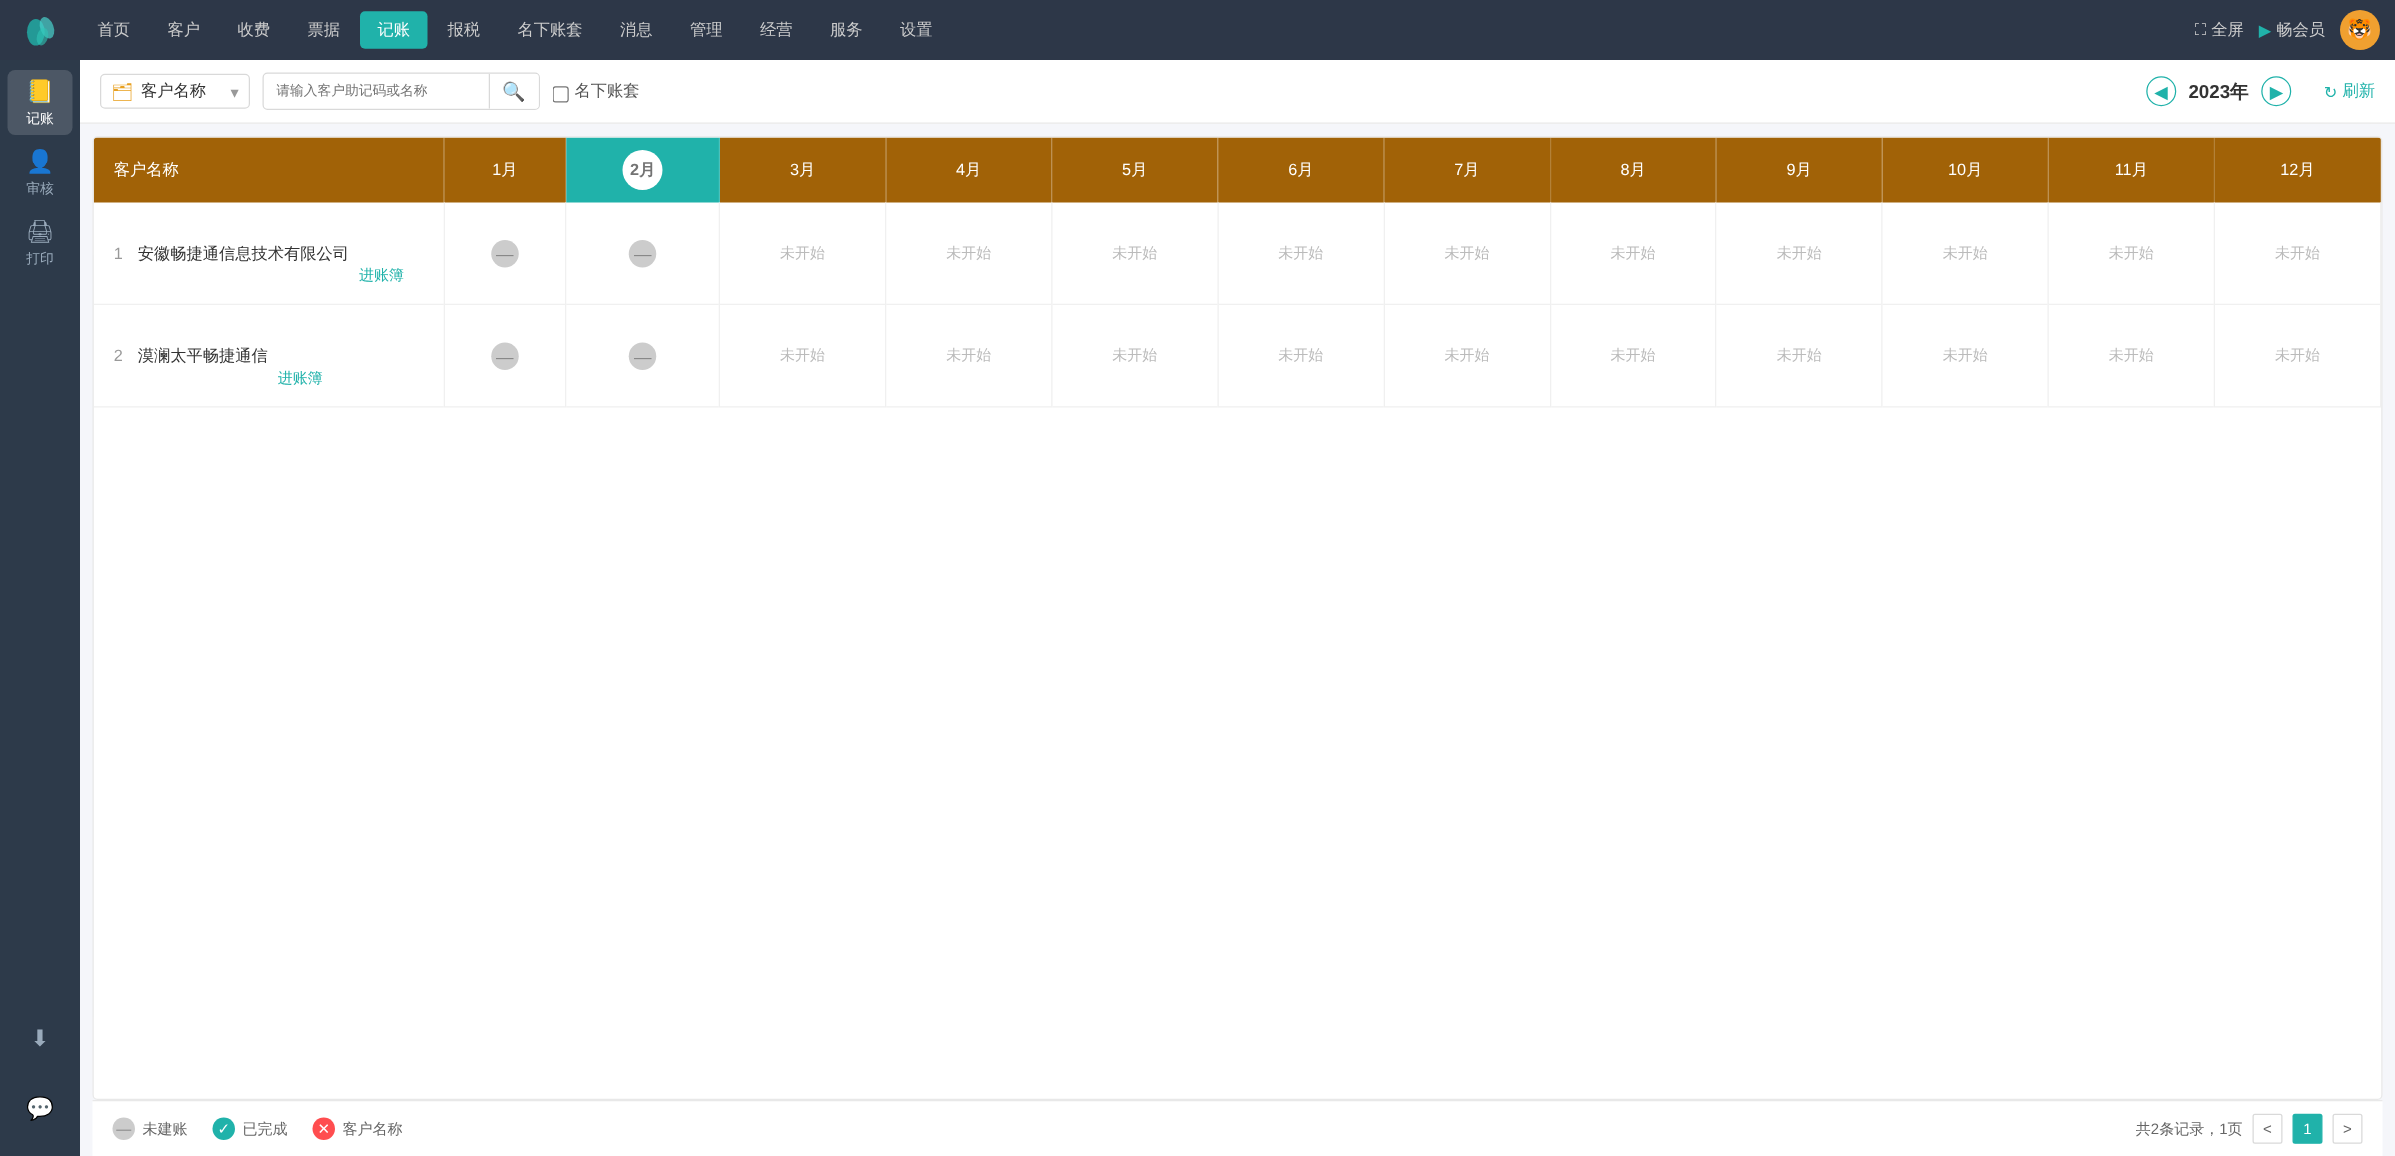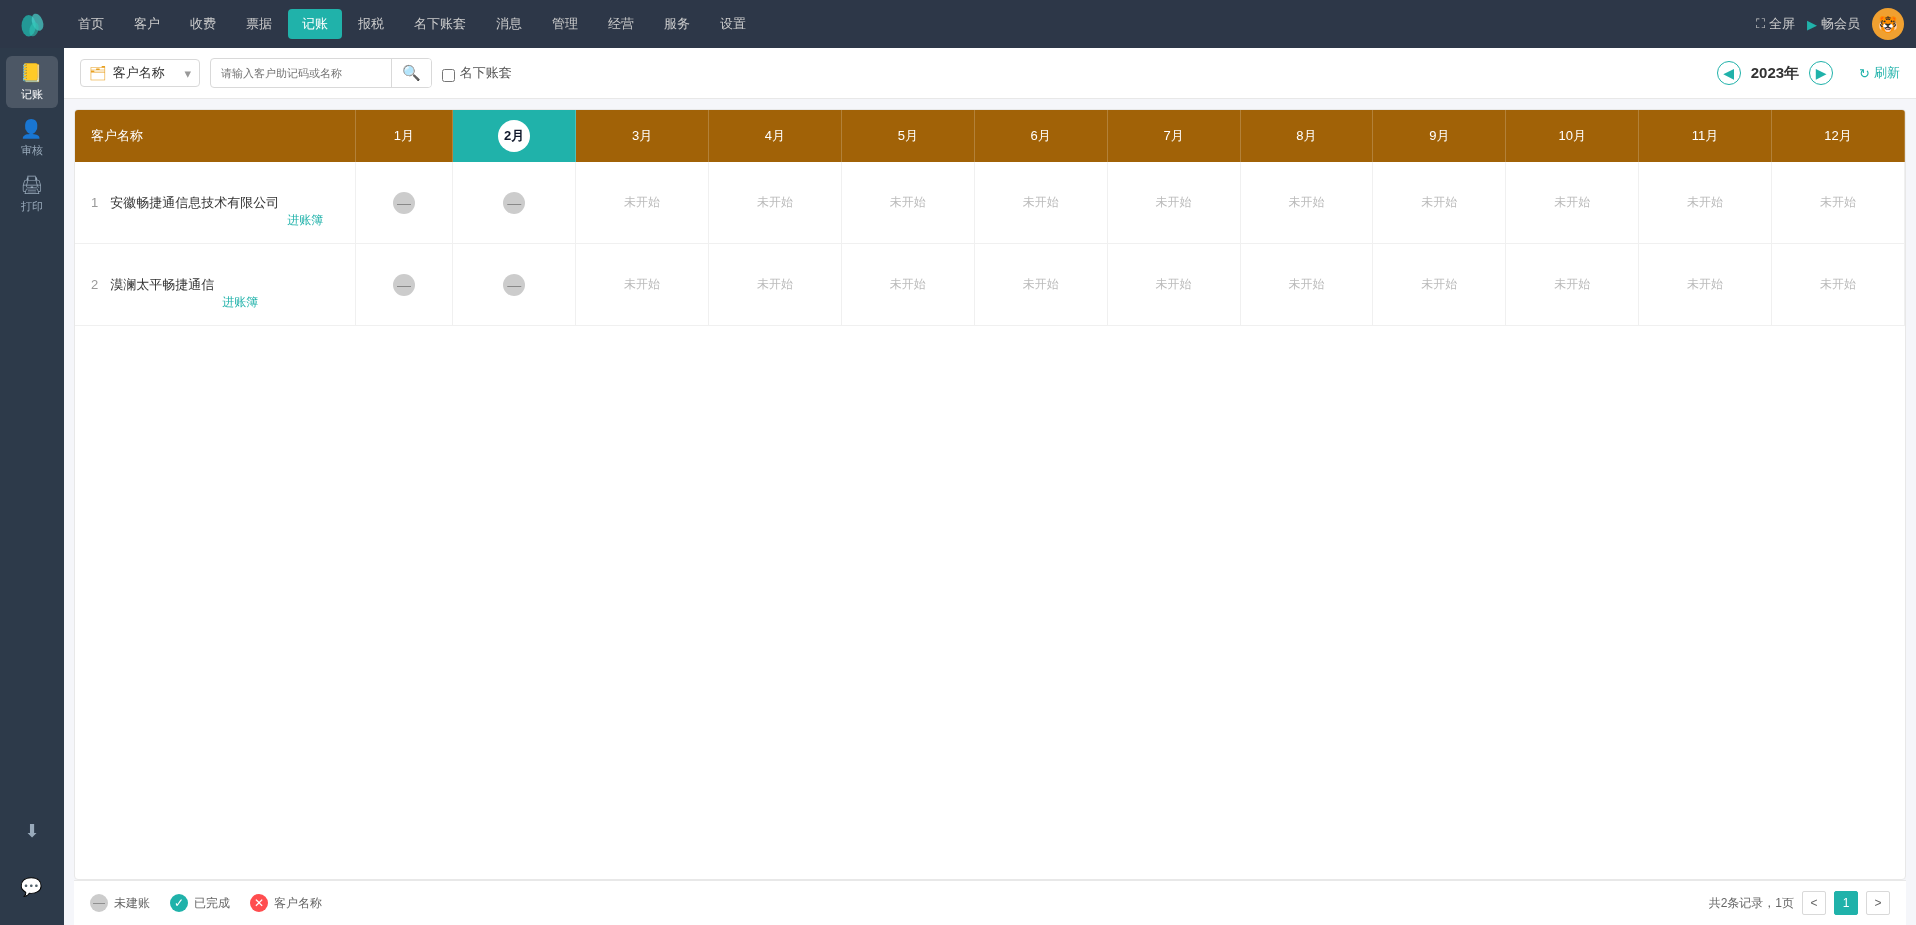--- a/index.html
+++ b/index.html
@@ -204,21 +204,21 @@
     }
     thead th:first-child { text-align: left; padding-left: 16px; }
     .month-circle {
       display: inline-flex;
       align-items: center;
       justify-content: center;
       width: 32px;
       height: 32px;
       border-radius: 50%;
       background: #fff;
-      color: #0f172a;
+      color: #737373;
       font-weight: bold;
     }
     tbody tr {
       border-bottom: 1px solid #f0f0f0;
     }
     tbody td {
       padding: 14px 8px;
       text-align: center;
       font-size: 13px;
       color: #666;

